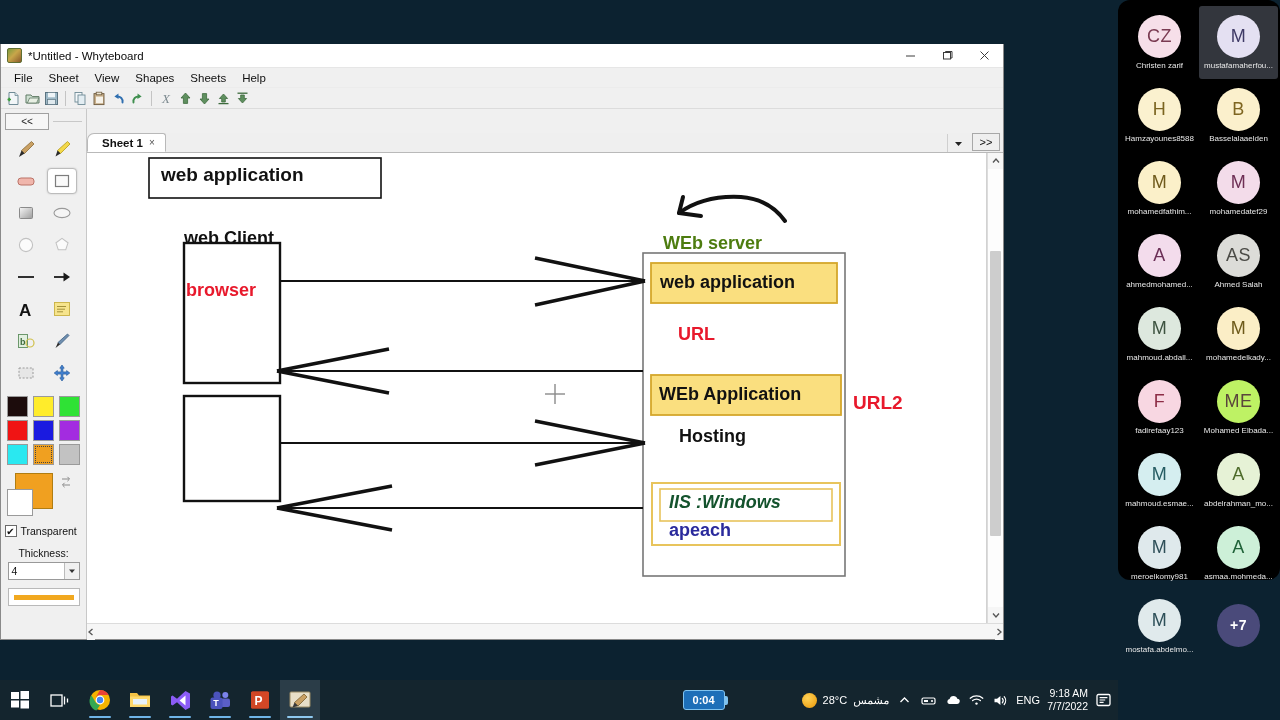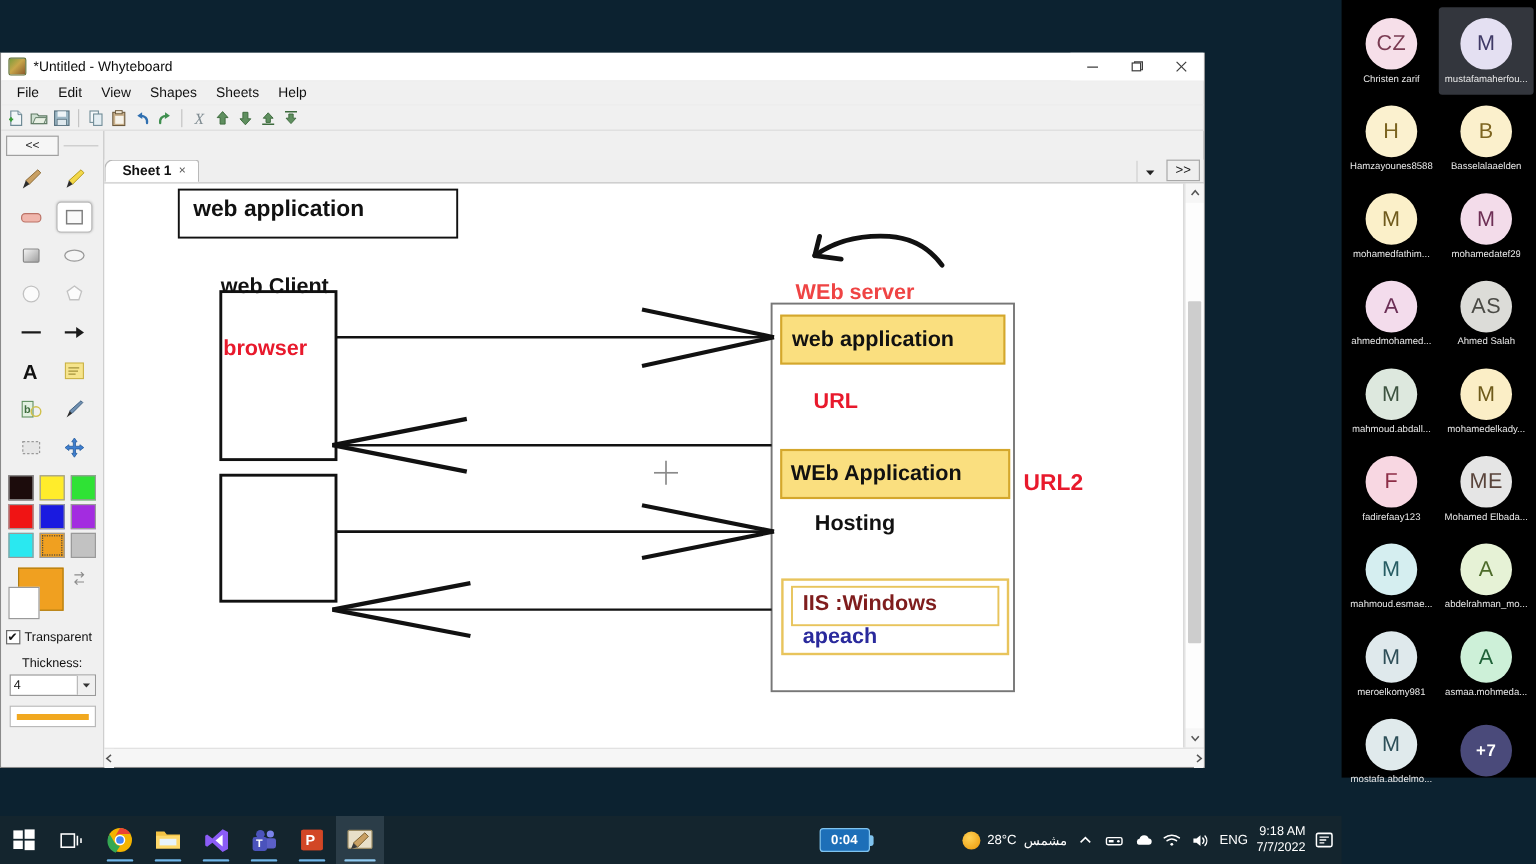--- a/index.html
+++ b/index.html
@@ -165,23 +165,23 @@
 
   
   .statusbar {
     height: 18px; background: #f0f0f0; border-top: 1px solid #d6d6d6;
     display: flex; align-items: center; padding-left: 6px; flex: none;
   }
   .status-text { font-size: 10.5px; color: #111; }
 
   
   .rail {
-    position: absolute; right: 0; top: 0; width: 162px; height: 648px;
+    position: absolute; right: 0; top: 0; width: 162px; height: 580px;
     background: #000; padding: 6px 2px 0 2px;
-    display: grid; grid-template-columns: 1fr 1fr; align-content: start;
+    display: grid; grid-template-columns: 1fr 1fr; align-content: start; border-radius: 12px;
   }
   .pcell {
     height: 73px; display: flex; flex-direction: column; align-items: center;
     justify-content: center; gap: 3px; border-radius: 3px;
   }
   .pcell.active { background: #33363d; }
   .pavatar {
     width: 43px; height: 43px; border-radius: 50%;
     display: flex; align-items: center; justify-content: center;
     font-size: 18px; letter-spacing: .5px;
@@ -257,21 +257,21 @@
           <svg width="11" height="11" viewBox="0 0 11 11">
             <line x1="1.5" y1="1.5" x2="9.5" y2="9.5" stroke="#3c3c3c" stroke-width="1"></line>
             <line x1="9.5" y1="1.5" x2="1.5" y2="9.5" stroke="#3c3c3c" stroke-width="1"></line>
           </svg>
         </div>
       </div>
     </div>
 
     <div class="menubar">
       <div class="menu-item">File</div>
-      <div class="menu-item">Edit</div>
+      <div class="menu-item">Sheet</div>
       <div class="menu-item">View</div>
       <div class="menu-item">Shapes</div>
       <div class="menu-item">Sheets</div>
       <div class="menu-item">Help</div>
     </div>
 
     <div class="toolbar">
       <div class="tb-btn">
         <svg width="15" height="15" viewBox="0 0 15 15">
           <path d="M3 1.5h6l3 3v9H3z" fill="#f2f6f8" stroke="#6f8b96" stroke-width="1"></path>
@@ -555,31 +555,31 @@
                 <line x1="468" y1="231" x2="468" y2="251"></line>
               </g>
             </svg>
 
             <div class="d-text" style="left:74px; top:12px; font-size:19px; color:#111;">web application</div>
 
             <div class="d-text" style="left:97px; top:76px; font-size:18px; color:#111;text-align:right;">web Client</div>
 
             <div class="d-text" style="left:99px; top:128px; font-size:18px; color:#e8192c;">browser</div>
 
-            <div class="d-text" style="left:576px; top:81px; font-size:18px; color:#ef4444;">WEb server</div>
+            <div class="d-text" style="left:576px; top:81px; font-size:18px; color:#4d7c0f;">WEb server</div>
 
             <div class="d-text" style="left:573px; top:120px; font-size:18px; color:#111;">web application</div>
 
             <div class="d-text" style="left:591px; top:172px; font-size:18px; color:#e8192c;">URL</div>
 
             <div class="d-text" style="left:572px; top:232px; font-size:18px; color:#111;">WEb Application</div>
 
             <div class="d-text" style="left:592px; top:274px; font-size:18px; color:#111;">Hosting</div>
 
-            <div class="d-text" style="left:582px; top:340px; font-size:18px; color:#7f1d1d;">IIS :Windows</div>
+            <div class="d-text" style="left:582px; top:340px; font-size:18px; color:#14532d;font-style:italic;">IIS :Windows</div>
 
             <div class="d-text" style="left:582px; top:368px; font-size:18px; color:#2a2a9c;">apeach</div>
 
             <div class="d-text" style="left:766px; top:240px; font-size:19px; color:#e8192c;">URL2</div>
           </div>
 
           <div class="vscroll">
             <div class="sb-arrow">
               <svg width="8" height="8" viewBox="0 0 8 8">
                   <path d="M1 5.5 4 2 7 5.5" fill="none" stroke="#555" stroke-width="1.3"></path>
@@ -655,21 +655,21 @@
     </div>
     <div class="pcell">
       <div class="pavatar" style="background:#fbeec6;color:#6e5a1a">M</div>
       <div class="pname">mohamedelkady...</div>
     </div>
     <div class="pcell">
       <div class="pavatar" style="background:#f8d7e2;color:#8c2d46">F</div>
       <div class="pname">fadirefaay123</div>
     </div>
     <div class="pcell">
-      <div class="pavatar" style="background:#e5e5e5;color:#5a453c">ME</div>
+      <div class="pavatar" style="background:#bef264;color:#5a453c">ME</div>
       <div class="pname">Mohamed Elbada...</div>
     </div>
     <div class="pcell">
       <div class="pavatar" style="background:#d5eef0;color:#265c63">M</div>
       <div class="pname">mahmoud.esmae...</div>
     </div>
     <div class="pcell">
       <div class="pavatar" style="background:#e6f2d6;color:#4d6b2a">A</div>
       <div class="pname">abdelrahman_mo...</div>
     </div>

